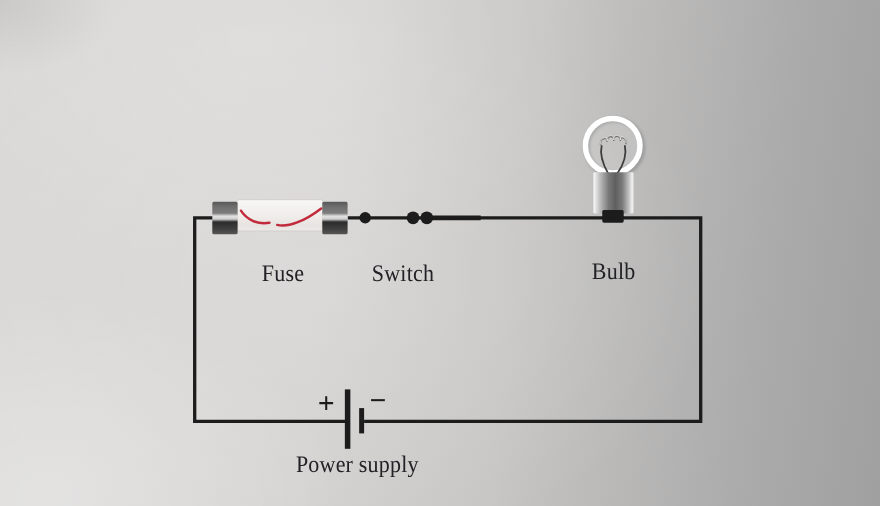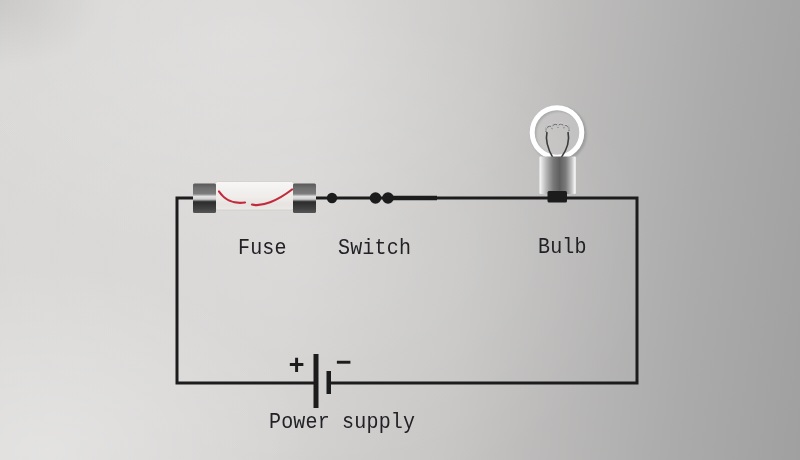--- a/index.html
+++ b/index.html
@@ -1,20 +1,20 @@
 <!DOCTYPE html>
 <html style="--wire: #1c1c1c; --filament-red: #c22b3b; --label: #222226; --bulb-ring: #ffffff; --bg-light: #d9d8d7; --bg-dark: #a0a0a0;"><head>
 <meta charset="utf-8">
 <style>
   html,body{margin:0;padding:0;background:#888;}
   .stage{
     position:relative;
     width:800px;height:460px;
     overflow:hidden;
-    font-family:Liberation Mono, monospace;
+    font-family:Liberation Serif, serif;
     background:
       radial-gradient(150px 100px at 0% 0%, rgba(0,0,0,.08), transparent 70%),
       radial-gradient(420px 300px at 6% 98%, rgba(255,255,255,.30), transparent 62%),
       radial-gradient(520px 340px at 30% 8%, rgba(255,255,255,.22), transparent 65%),
       radial-gradient(620px 420px at 36% 55%, rgba(255,255,255,.16), transparent 60%),
       linear-gradient(97deg, #d9d8d7 0%, #d4d2d1 38%, #c7c6c5 58%, #acabab 85%, #a0a0a0 100%);
   }
   svg{position:absolute;left:0;top:0;}
   .wire{stroke:var(--wire,#1c1c1c);stroke-width:3;fill:none;stroke-linejoin:miter;}
   .wire-thick{stroke:var(--wire,#1c1c1c);stroke-width:4.4;fill:none;}

